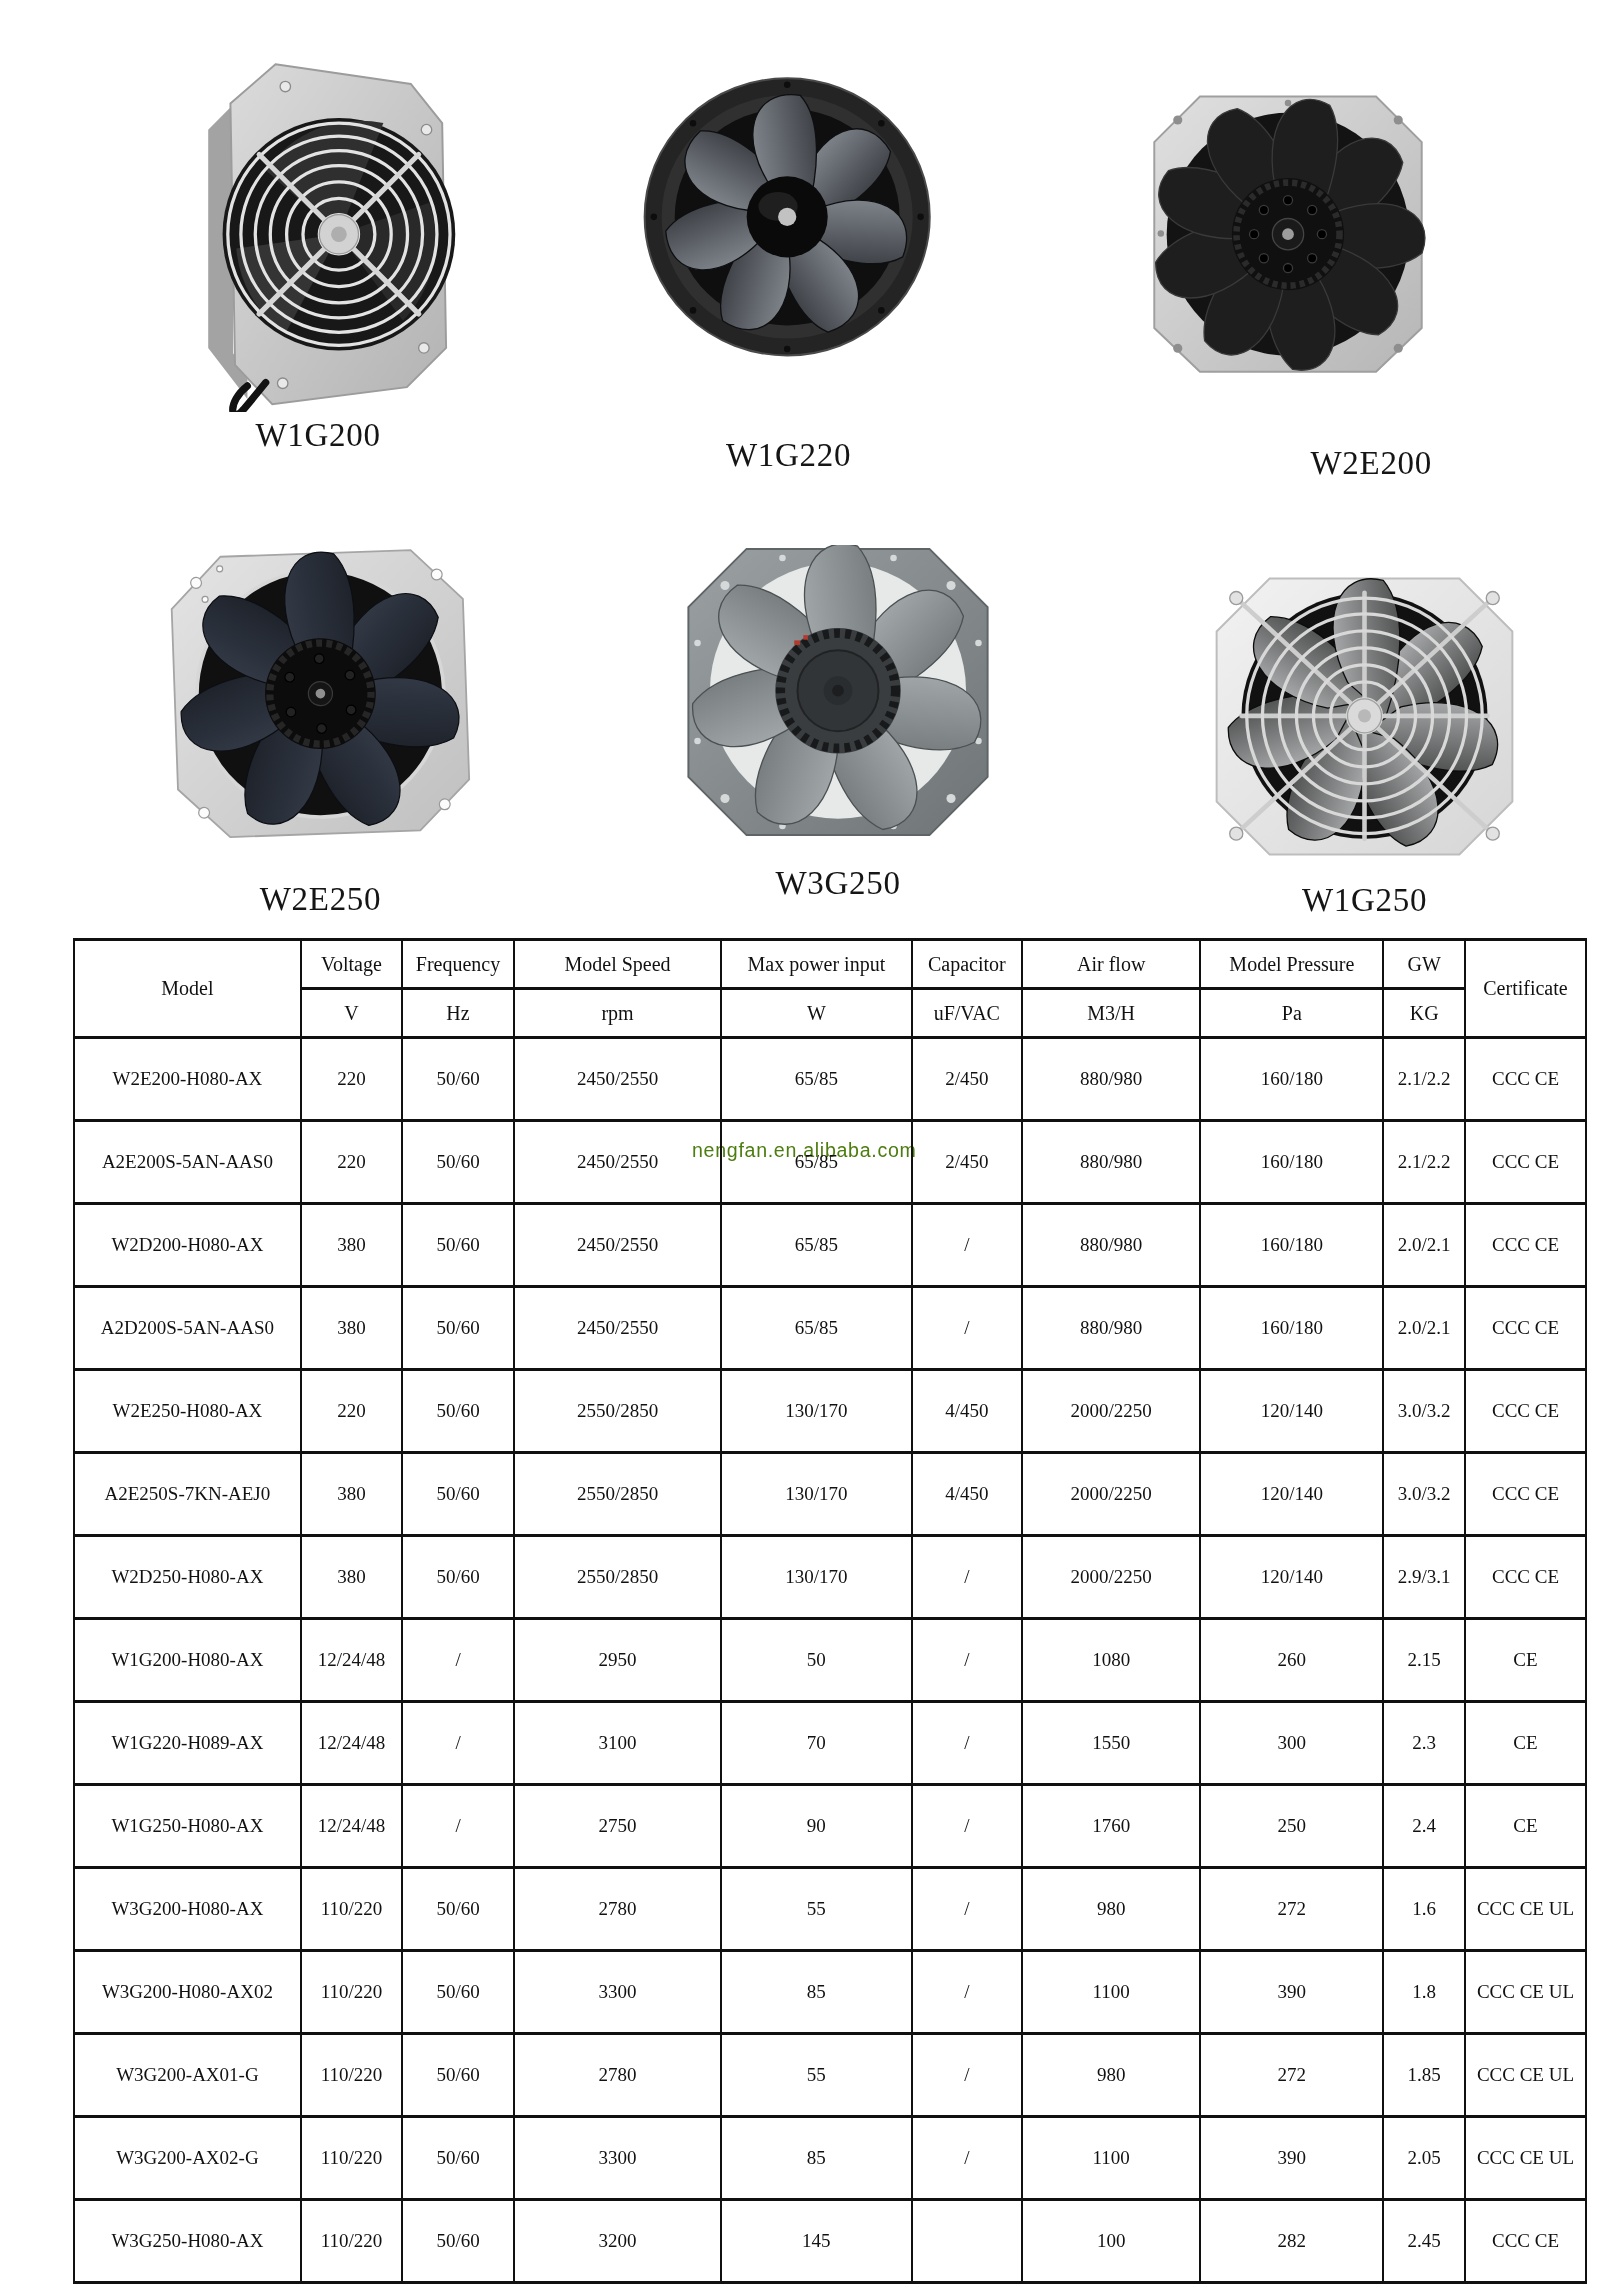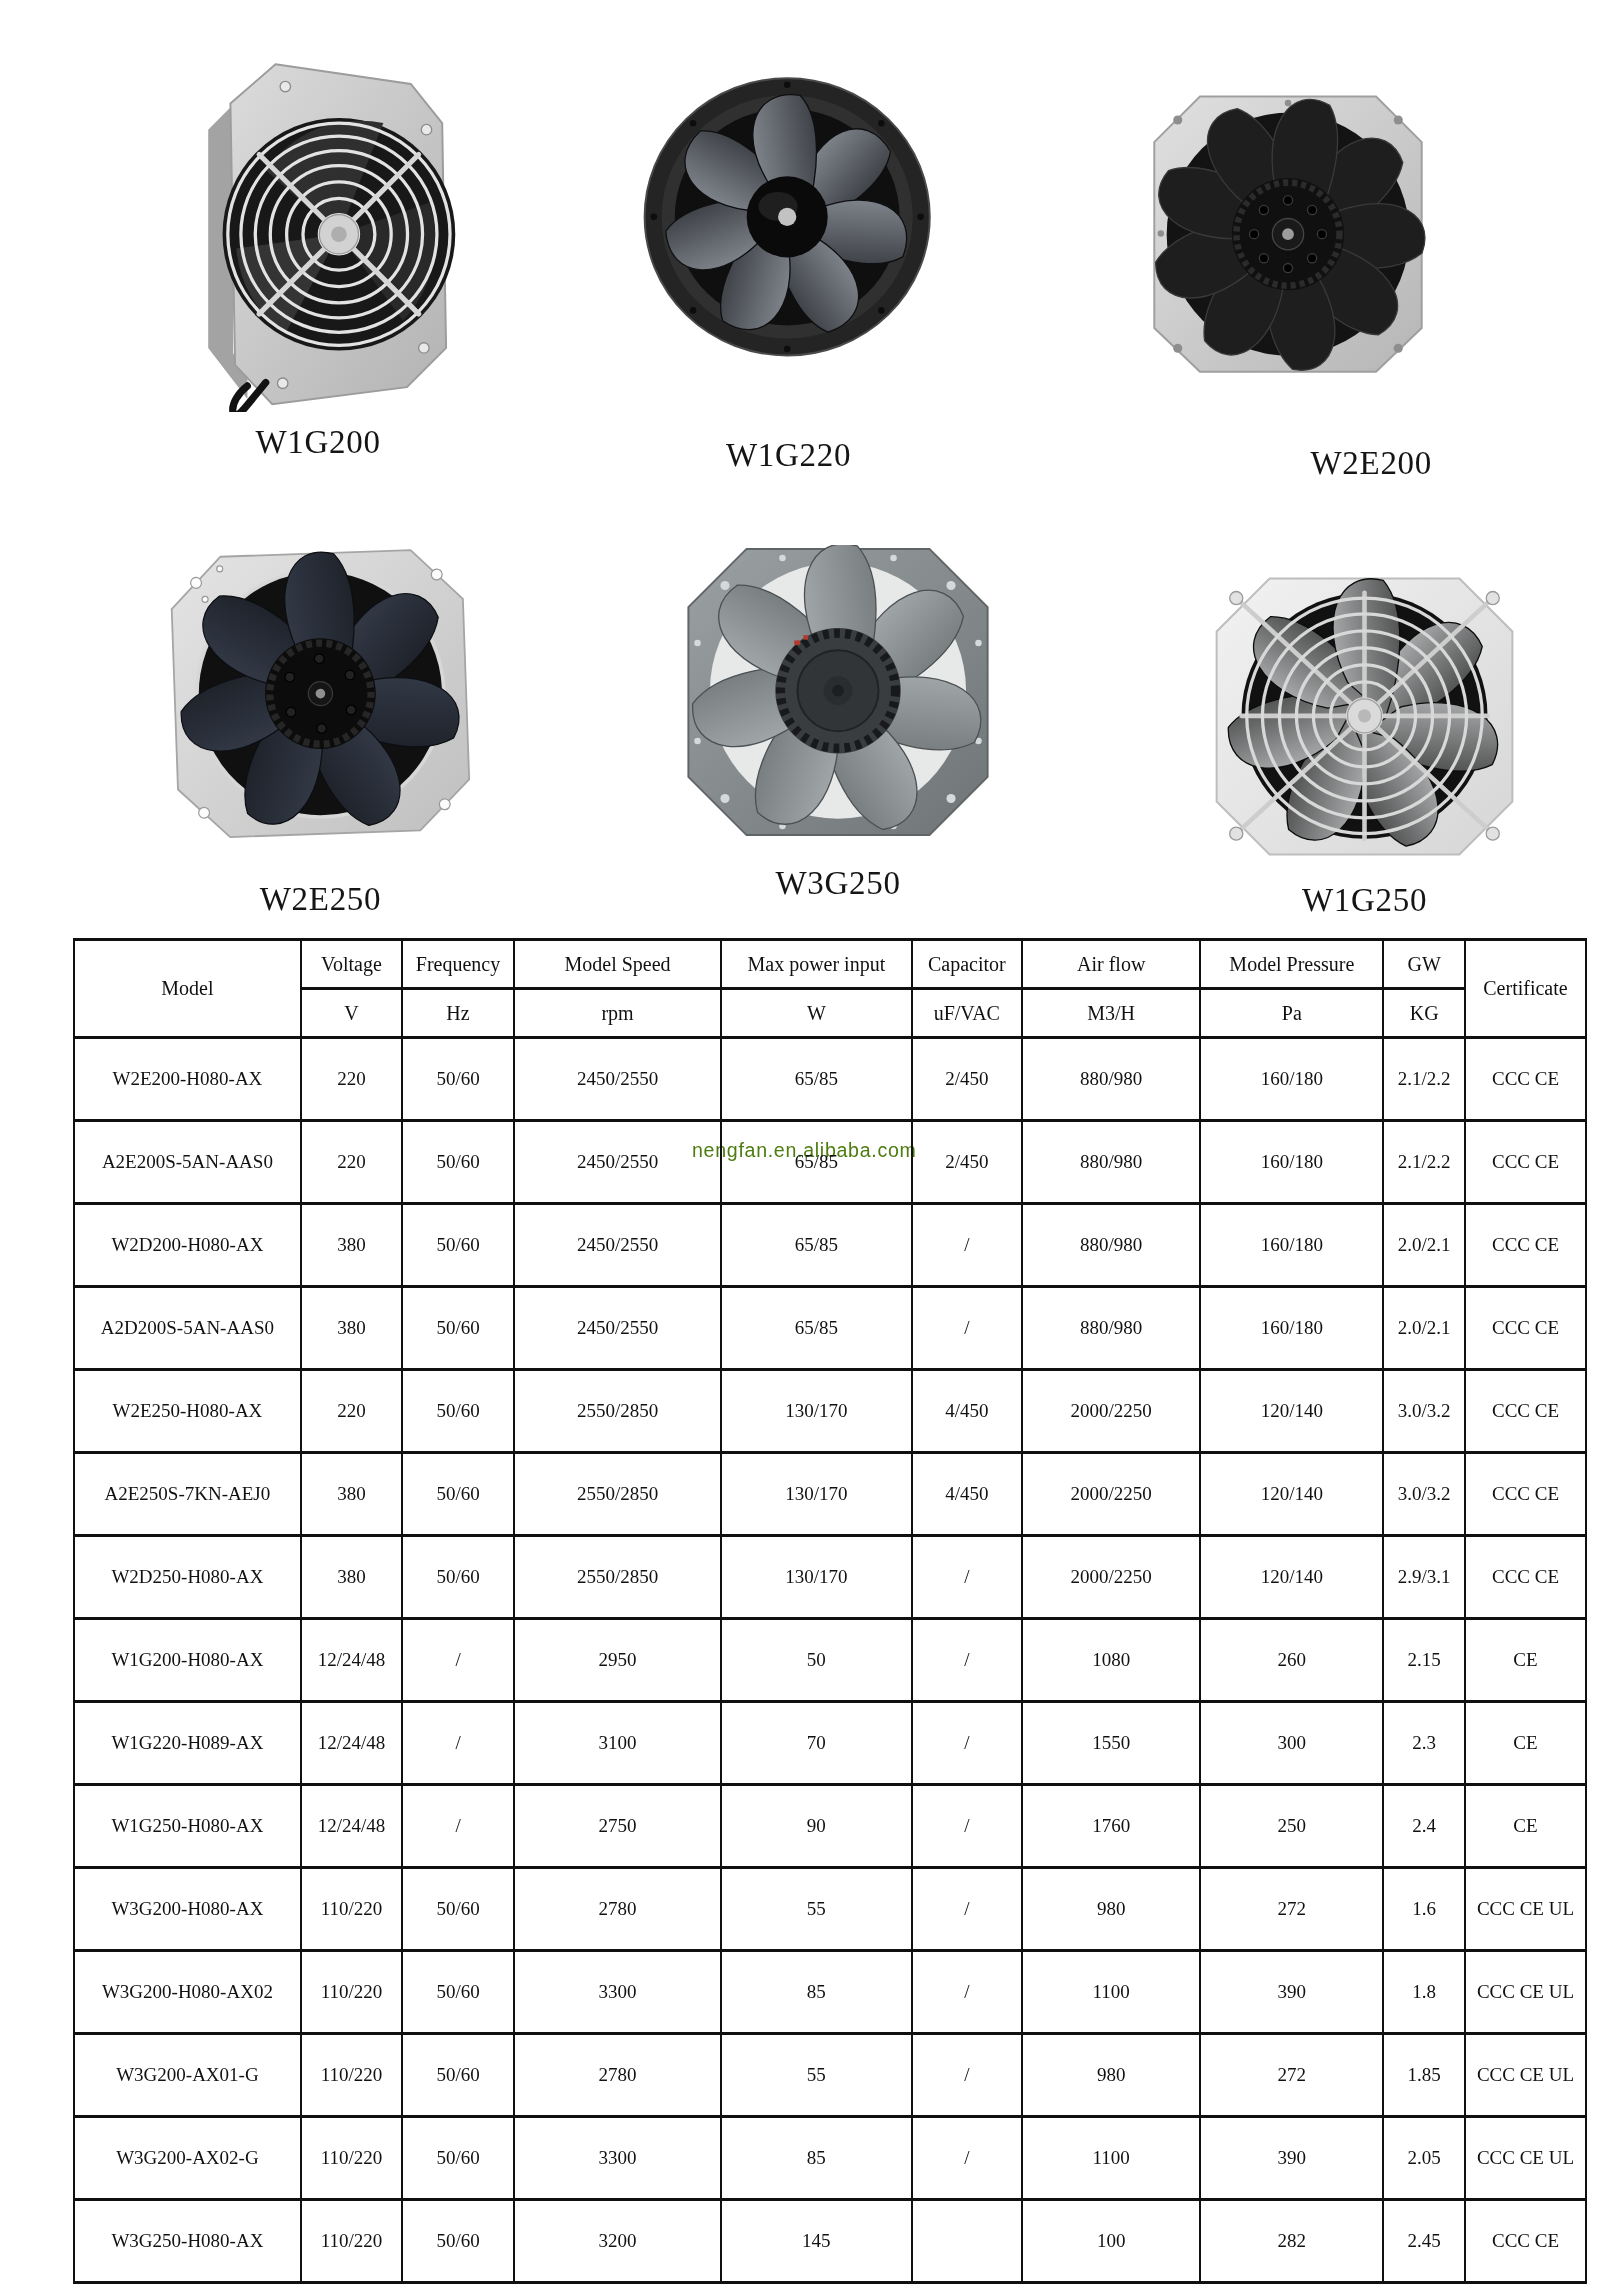--- a/index.html
+++ b/index.html
@@ -3,21 +3,21 @@
 <meta charset="utf-8">
 <style>
   html,body{margin:0;padding:0;background:#ffffff;}
   .page{position:relative;width:1623px;height:2295px;background:#ffffff;overflow:hidden;
         font-family:"Liberation Serif","DejaVu Serif",serif;color:#111;}
   
   figure{position:absolute;margin:0;text-align:center;}
   .photo{width:100%;}
   .photo svg{width:100%;height:100%;display:block;}
   figcaption{font-size:33px;color:#151515;letter-spacing:0.7px;}
-  .f1{left:164px;top:46px;width:308px;}  .f1 .photo{height:366px;} .f1 figcaption{margin-top:12px;}
+  .f1{left:164px;top:46px;width:308px;}  .f1 .photo{height:366px;} .f1 figcaption{margin-top:5px;}
   .f2{left:638px;top:73px;width:301px;} .f2 .photo{height:291px;} .f2 figcaption{margin-top:73px;text-align:center;}
   .f3{left:1144px;top:90px;width:288px;}.f3 .photo{height:287px;} .f3 figcaption{margin-top:68px;text-align:right;}
   .f4{left:170px;top:535px;width:301px;} .f4 .photo{height:322px;} .f4 figcaption{margin-top:24px;}
   .f5{left:681px;top:545px;width:314px;}.f5 .photo{height:294px;} .f5 figcaption{margin-top:26px;}
   .f6{left:1214px;top:575px;width:301px;}.f6 .photo{height:283px;} .f6 figcaption{margin-top:23.6px;}
   
   .watermark{position:absolute;left:692px;top:1139px;font-family:"Liberation Sans",sans-serif;
              font-size:19.6px;color:#4d7c0f;letter-spacing:0.7px;}
   
   table.spec{position:absolute;left:73px;top:938px;width:1514px;border-collapse:collapse;

